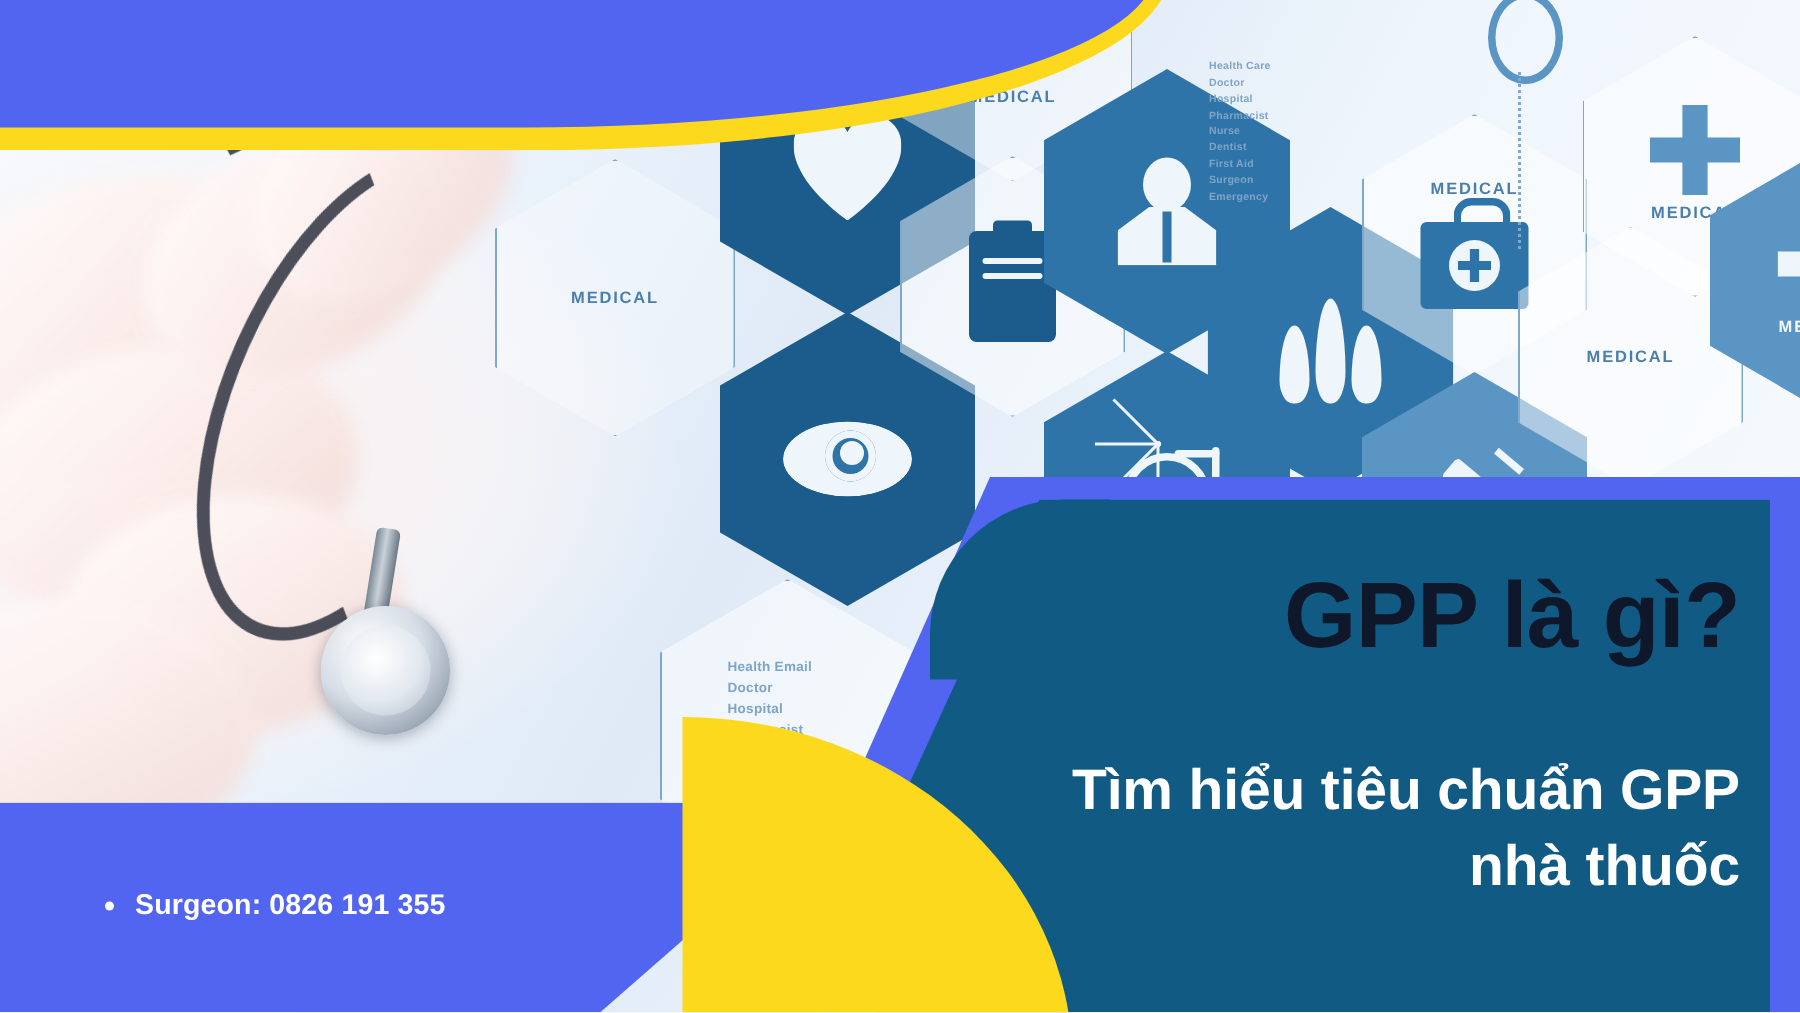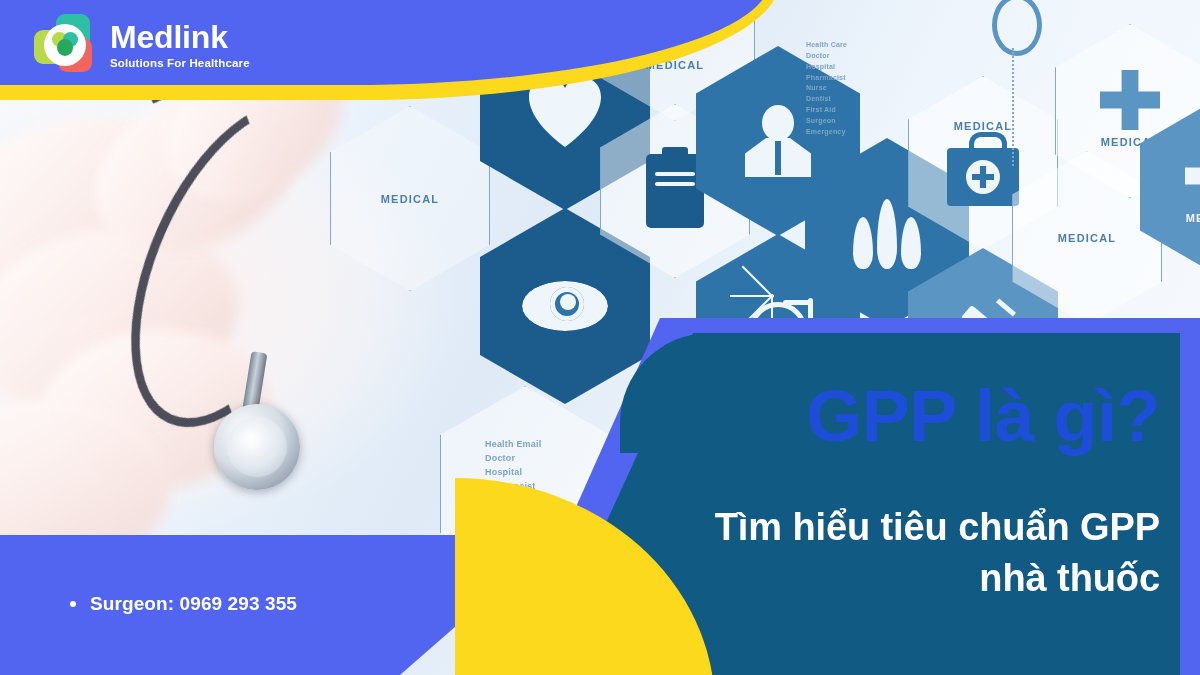--- a/index.html
+++ b/index.html
@@ -392,23 +392,23 @@
     background: #fcd91d;
     border-top-right-radius: 260px 230px;
     z-index: 3;
   }
 
   .headline {
     position: absolute;
     left: 660px; top: 378px;
     width: 500px;
     text-align: right;
-    font-size: 72px;
+    font-size: 62px;
     font-weight: 700;
-    color: #1d4ed8;
+    color: #0f172a;
     letter-spacing: -.5px;
     line-height: 1.08;
     z-index: 8;
   }
   .subhead {
     position: absolute;
     left: 650px; top: 502px;
     width: 510px;
     text-align: right;
     font-size: 38px;
@@ -539,50 +539,33 @@
 Nurse
 Dentist
 First Aid
 Surgeon
 Emergency</div>
   </div>
 
   <div class="hdr-yellow"></div>
   <div class="hdr-blue"></div>
 
-  <div class="logo-wrap">
-    <div class="logo-mark">
-      <span class="sq sq-teal"></span>
-      <span class="sq sq-green"></span>
-      <span class="sq sq-red"></span>
-      <span class="disc"></span>
-      <span class="heart">
-        <i class="lobeL"></i>
-          <i class="lobeR"></i>
-          <i class="drop"></i>
-      </span>
-    </div>
-    <div class="logo-text">
-      <div class="logo-name">Medlink</div>
-      <div class="logo-tag">Solutions For Healthcare</div>
-    </div>
-  </div>
 
   <div class="panel-blue-edge"></div>
   <div class="panel-dark"></div>
   <div class="panel-dark-round"></div>
   <div class="panel-yellow-arc"></div>
 
   <div class="headline">GPP là gì?</div>
   <div class="subhead">
     <span>Tìm hiểu tiêu chuẩn GPP</span><br>
     <span>nhà thuốc</span>
   </div>
 
   <div class="footer-blue"></div>
   <ul class="contact">
     <li>
       <span>Surgeon:</span>
-      <span>0969 293 355</span>
+      <span>0826 191 355</span>
     </li>
   </ul>
 
 </div>
 
 </body></html>

